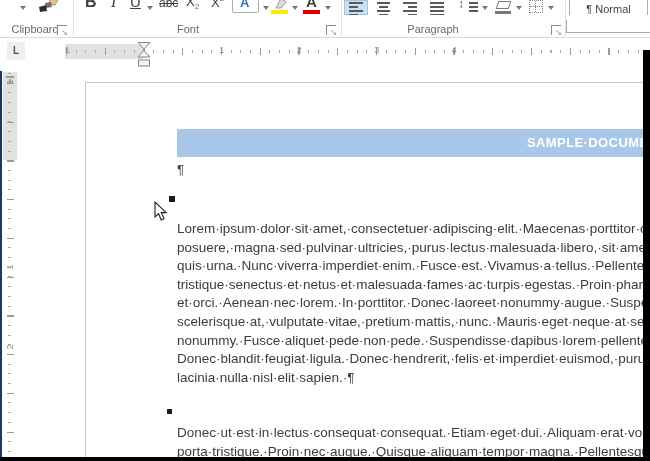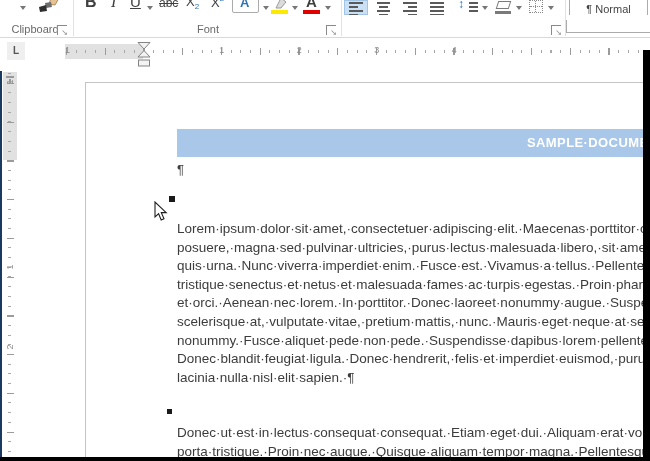--- a/index.html
+++ b/index.html
@@ -149,24 +149,25 @@
     <div class="gline" style="left:566px; top:32px; width:84px; height:1px;"></div>
 
     <div class="vsep" style="left:73px;"></div>
     <div class="vsep" style="left:341px;"></div>
     <div class="vsep" style="left:565px;"></div>
 
     <div class="grouplabel" style="left:0; width:70px;">Clipboard</div>
     <div class="launcher" style="left:57px; top:25px;">
         <span>↘</span>
       </div>
-    <div class="grouplabel" style="left:88px; width:240px;">Font</div>
+    <div class="grouplabel" style="left:68px; width:240px;">Font</div>
     <div class="launcher" style="left:326px; top:25px;">
         <span>↘</span>
       </div>
+    <div class="grouplabel" style="left:348px; width:170px;">Paragraph</div>
     <div class="launcher" style="left:551px; top:25px;">
         <span>↘</span>
       </div>
   </div>
 
   <div id="tab-selector">L</div>
 
   <div id="hruler">
     <div class="margin"></div>
     <div class="minor"></div>

